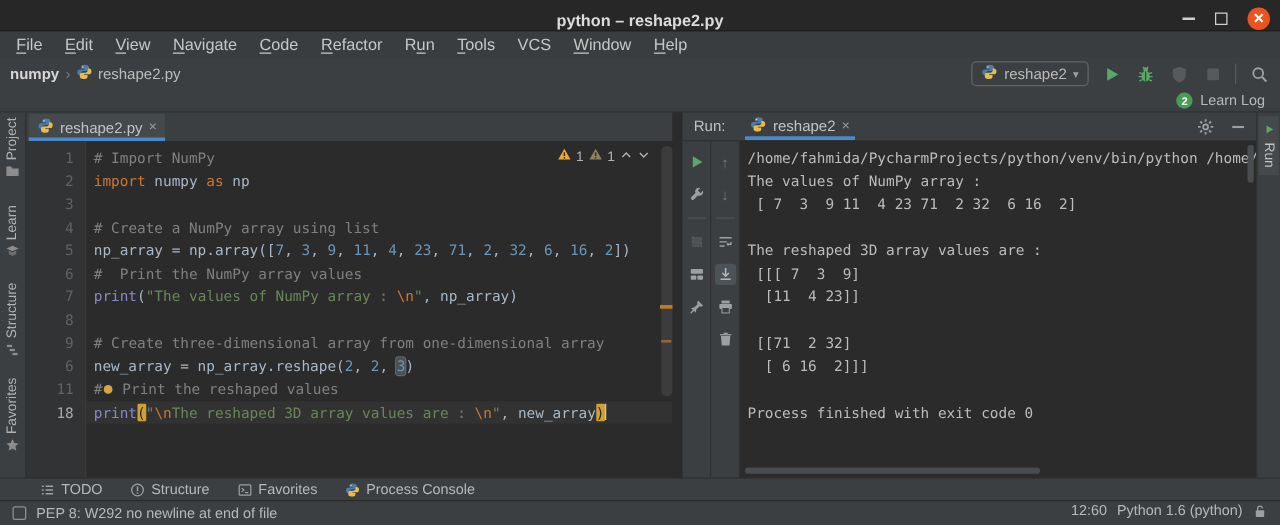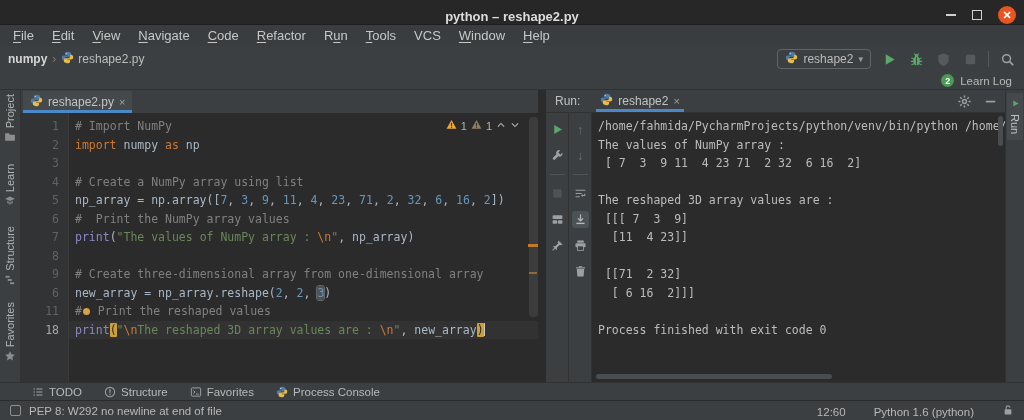--- a/index.html
+++ b/index.html
@@ -102,21 +102,21 @@
 .rvtab{position:absolute;top:3px;left:1px;width:16px;background:#46494b;display:flex;flex-direction:column;align-items:center;gap:3px;padding:4px 0 6px;cursor:pointer}
 .rvtab svg{width:9px;height:9px}
 .rvlabel{writing-mode:vertical-rl;font-size:11px;color:#c0c0c0}
 
 
 .toolwinbar{height:18px;background:#3c3f41;border-top:1px solid #323232;display:flex;align-items:center;gap:22px;padding-left:32px;font-size:11.5px;color:#b8b8b8}
 .twitem{display:flex;align-items:center;gap:5px;cursor:pointer}
 .twitem svg{width:12px;height:12px}
 .statusbar{height:20px;background:#3c3f41;border-top:1px solid #2b2b2b;display:flex;align-items:center;gap:8px;padding:0 10px;font-size:11.5px;color:#b8b8b8}
 .sb-square{width:11px;height:11px;border:1px solid #8f8f8f;border-radius:2px}
-.sb-right{margin-left:auto;display:flex;align-items:flex-end;gap:28px}
+.sb-right{margin-left:auto;display:flex;align-items:flex-start;gap:8px}
 .sb-right svg{width:12px;height:12px}
 </style>
 </head>
 <body>
 
 <div class="app">
 
   <div class="titlebar">
     <div class="title">python – reshape2.py</div>
     <div class="wbtns">

